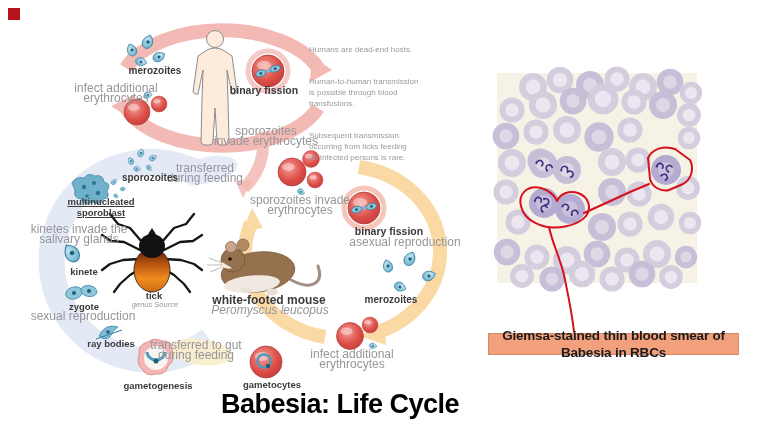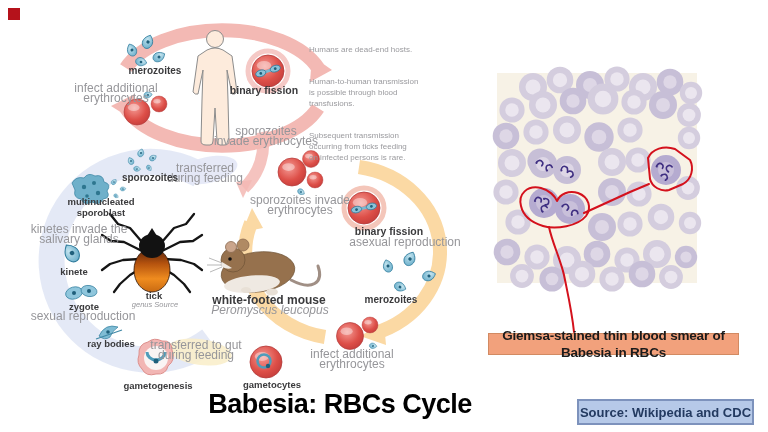--- a/index.html
+++ b/index.html
@@ -314,48 +314,45 @@
     <p>Subsequent transmission
 occurring from ticks feeding
 on infected persons is rare.</p>
   </div>
   <div class="lbl sub" style="left:266px;top:127px;">sporozoites
 invade erythrocytes</div>
 
   <div class="lbl sub" style="left:205px;top:164px;">transferred
 during feeding</div>
   <div class="lbl stage" style="left:150px;top:172px;font-size:10px;">sporozoites</div>
-  <div class="lbl stage" style="left:101px;top:196px;">multinucleated
+  <div class="lbl stage" style="left:101px;top:196px;text-decoration:underline;">multinucleated
 sporoblast</div>
   <div class="lbl sub" style="left:79px;top:225px;">kinetes invade the
 salivary glands</div>
-  <div class="lbl stage" style="left:74px;top:266px;">kinete</div>
+  <div class="lbl stage" style="left:84px;top:266px;">kinete</div>
   <div class="lbl stage" style="left:84px;top:301px;">zygote</div>
   <div class="lbl sub" style="left:83px;top:312px;">sexual reproduction</div>
   <div class="lbl stage" style="left:111px;top:338px;">ray bodies</div>
   <div class="lbl stage" style="left:158px;top:380px;">gametogenesis</div>
   <div class="lbl sub" style="left:196px;top:341px;">transferred to gut
 during feeding</div>
   <div class="lbl stage" style="left:154px;top:290px;">tick</div>
   <div class="lbl sub ital" style="left:155px;top:300px;font-size:7.5px;">genus Source</div>
 
   <div class="lbl stage" style="left:269px;top:295px;font-size:12px;">white-footed mouse</div>
   <div class="lbl sub ital" style="left:270px;top:306px;">Peromyscus leucopus</div>
   <div class="lbl sub" style="left:300px;top:196px;">sporozoites invade
 erythrocytes</div>
   <div class="lbl stage" style="left:389px;top:226px;font-size:10.5px;">binary fission</div>
   <div class="lbl sub" style="left:405px;top:238px;">asexual reproduction</div>
   <div class="lbl stage" style="left:391px;top:294px;font-size:10px;">merozoites</div>
   <div class="lbl sub" style="left:352px;top:350px;">infect additional
 erythrocytes</div>
   <div class="lbl stage" style="left:272px;top:379px;">gametocytes</div>
 
-  <div class="title">Babesia: RBCs Cycle</div>
+  <div class="title">Babesia: Life Cycle</div>
 
   <div class="caption-box">
     <span>Giemsa-stained thin blood smear of
 Babesia in RBCs</span>
   </div>
-  <div class="source-box">
-    <span>Source: Wikipedia and CDC</span>
-  </div>
 
 </div>
 
 </body></html>

